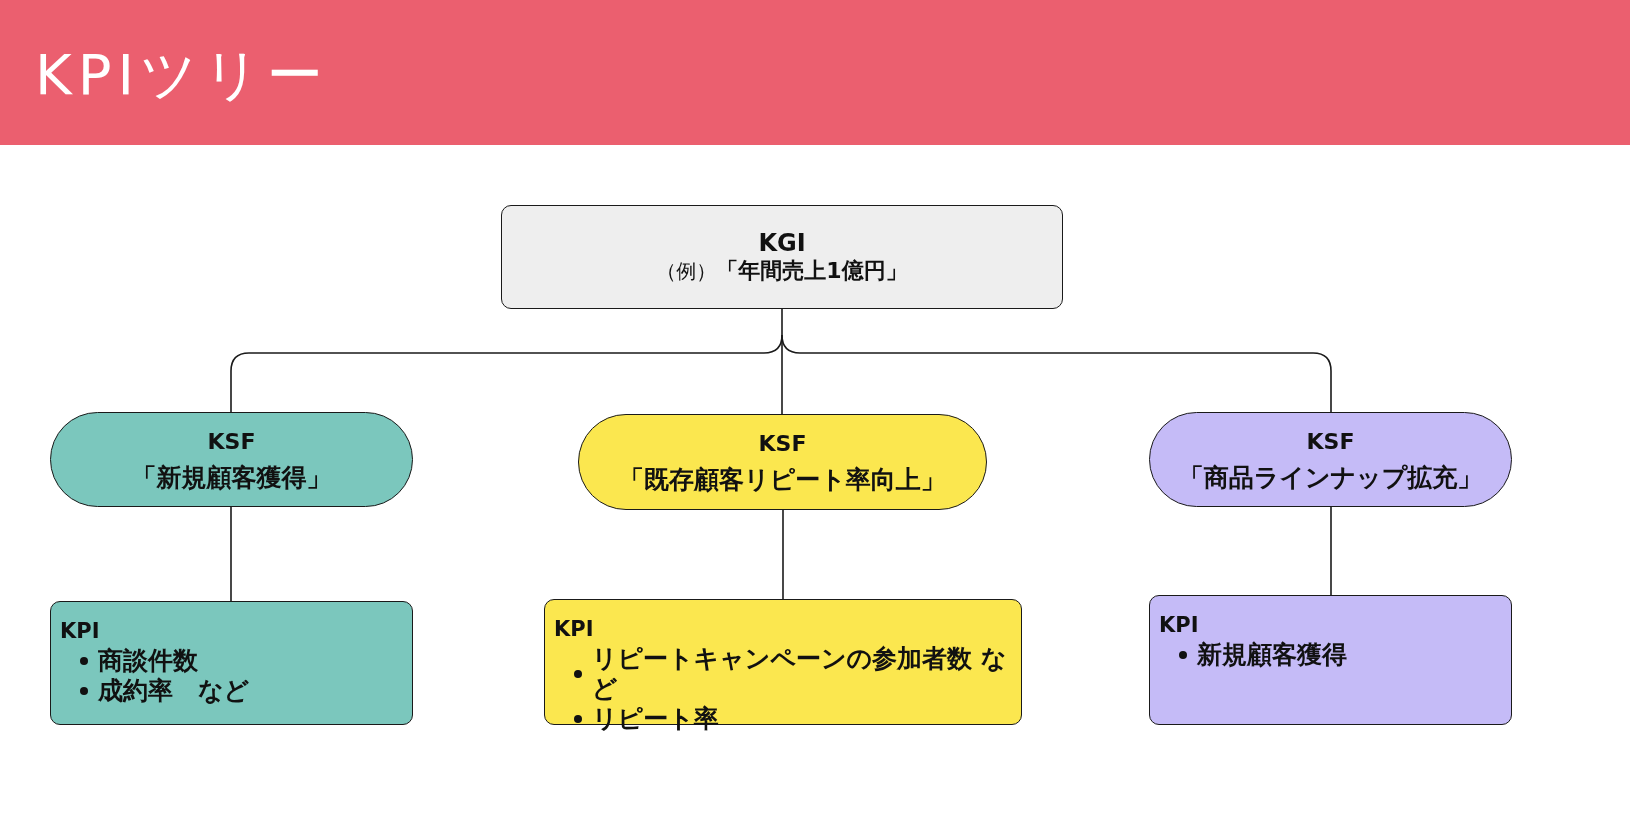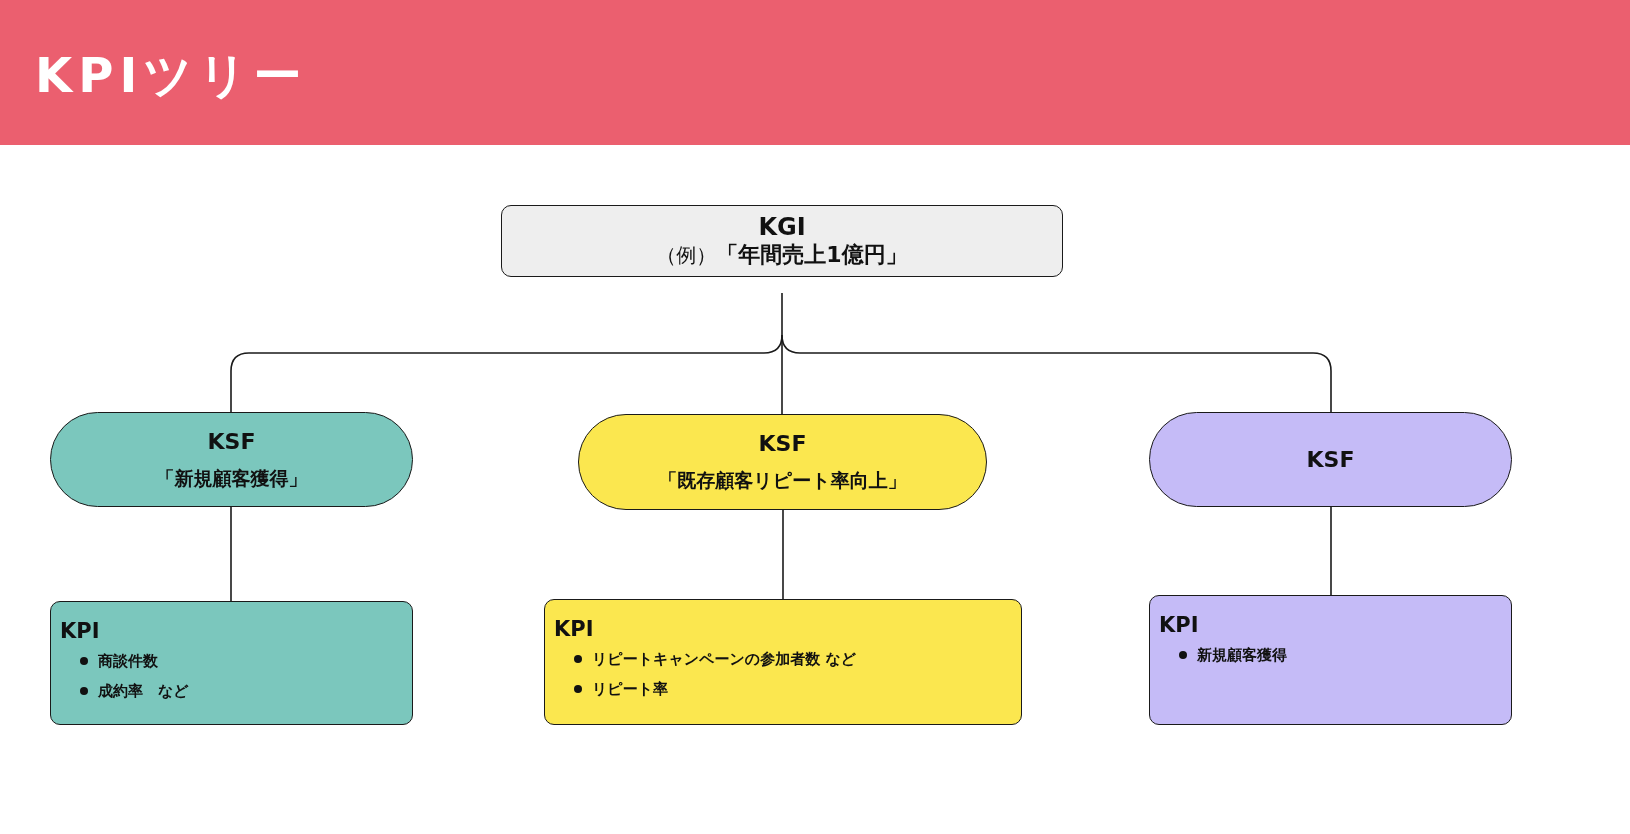--- a/index.html
+++ b/index.html
@@ -5,57 +5,57 @@
     * { margin: 0; padding: 0; box-sizing: border-box; }
     html, body { width: 1630px; height: 834px; background: #ffffff; overflow: hidden; }
     body { position: relative; font-family: "DejaVu Sans", "Liberation Sans", sans-serif; color: #111; }
 
     .header {
       position: absolute; left: 0; top: 0; width: 1630px; height: 145px;
       background: #EB5F6F;
     }
     .header-title {
       position: absolute; left: 35px; top: 48px;
-      font-size: 48px; font-weight: bold; color: #ffffff; letter-spacing: 6px;
+      font-size: 56px; font-weight: normal; color: #ffffff; letter-spacing: 6px;
       line-height: 54px;
     }
     .header-subtitle {
       position: absolute; right: 115px; top: 60px;
       font-size: 28px; color: #ffffff; line-height: 36px; letter-spacing: -0.5px;
     }
 
     .connectors { position: absolute; left: 0; top: 0; width: 1630px; height: 834px; pointer-events: none; }
 
     .node {
       position: absolute; border: 1.6px solid #1a1a1a;
       display: flex; flex-direction: column; align-items: center; justify-content: center;
       text-align: center; font-weight: bold;
     }
     .kgi {
-      left: 501px; top: 205px; width: 562px; height: 72px;
+      left: 501px; top: 205px; width: 562px; height: 104px;
       background: #EEEEEE; border-radius: 10px;
     }
     .kgi .kgi-label { font-size: 24px; line-height: 28px; }
     .kgi .kgi-line { font-size: 22px; line-height: 28px; }
     .kgi .kgi-prefix { font-weight: normal; font-size: 20px; }
 
     .ksf { border-radius: 48px; gap: 8px; }
     .ksf .ksf-label { font-size: 22px; line-height: 28px; }
-    .ksf .ksf-name { font-size: 19px; line-height: 28px; }
+    .ksf .ksf-name { font-size: 25px; line-height: 28px; }
     .ksf-1 { left: 50px; top: 412px; width: 363px; height: 95px; background: #7BC7BD; }
     .ksf-2 { left: 578px; top: 414px; width: 409px; height: 96px; background: #FBE74F; }
     .ksf-3 { left: 1149px; top: 412px; width: 363px; height: 95px; background: #C5BBF7; }
 
     .kpi {
       border-radius: 10px; align-items: flex-start; justify-content: flex-start;
       text-align: left; padding: 14px 0 16px 9px;
     }
     .kpi .kpi-label { font-size: 21px; line-height: 30px; }
     .kpi ul { list-style: none; padding-left: 20px; }
-    .kpi li { font-size: 15px; line-height: 30px; display: flex; align-items: center; }
+    .kpi li { font-size: 25px; line-height: 30px; display: flex; align-items: center; }
     .kpi li .bullet {
       display: inline-block; width: 8px; height: 8px; border-radius: 50%;
       background: #111; margin-right: 10px;
     }
     .kpi-1 { left: 50px; top: 601px; width: 363px; height: 124px; background: #7BC7BD; }
     .kpi-2 { left: 544px; top: 599px; width: 478px; height: 126px; background: #FBE74F; }
     .kpi-3 { left: 1149px; top: 595px; width: 363px; height: 130px; background: #C5BBF7; }
   </style>
 </head>
 <body>
@@ -89,20 +89,21 @@
 <div class="node ksf ksf-1">
   <div class="ksf-label">KSF</div>
   <div class="ksf-name">「新規顧客獲得」</div>
 </div>
 <div class="node ksf ksf-2">
   <div class="ksf-label">KSF</div>
   <div class="ksf-name">「既存顧客リピート率向上」</div>
 </div>
 <div class="node ksf ksf-3">
   <div class="ksf-label">KSF</div>
+  <div class="ksf-name">「商品ラインナップ拡充」</div>
 </div>
 
 <div class="node kpi kpi-1">
   <div class="kpi-label">KPI</div>
   <ul>
     <li>
         <span class="bullet"></span>
         <span>商談件数</span>
       </li>
     <li>

